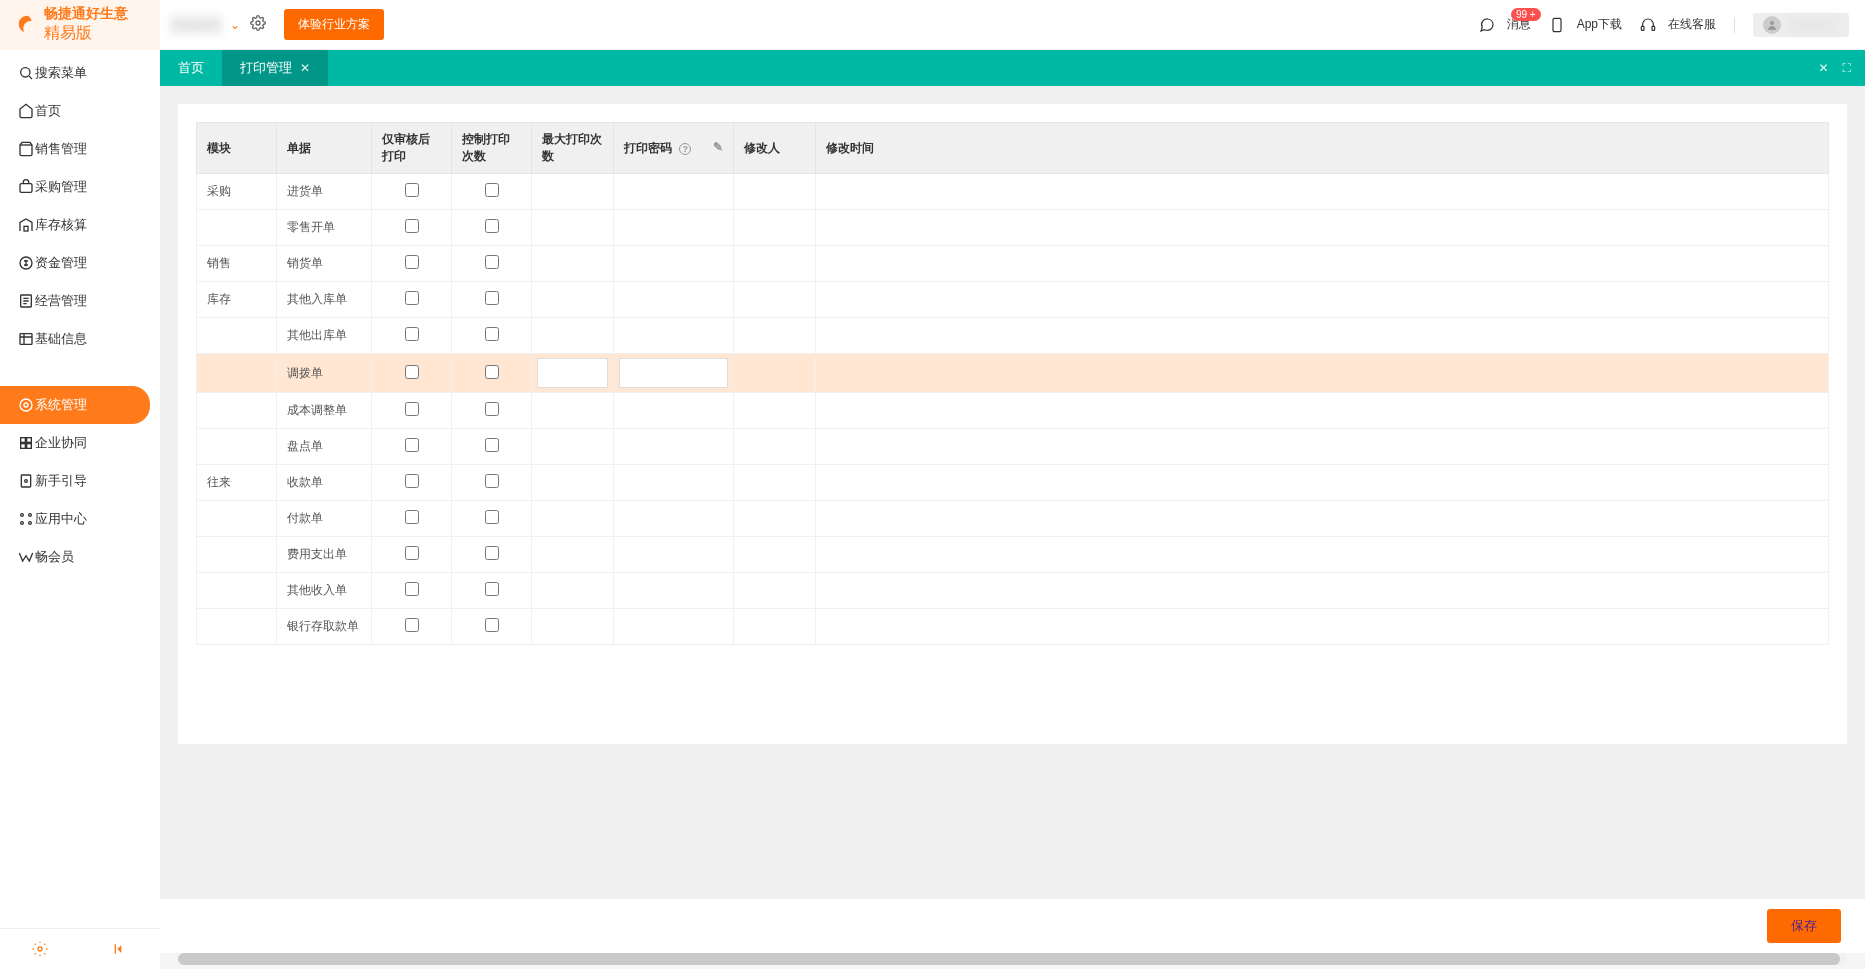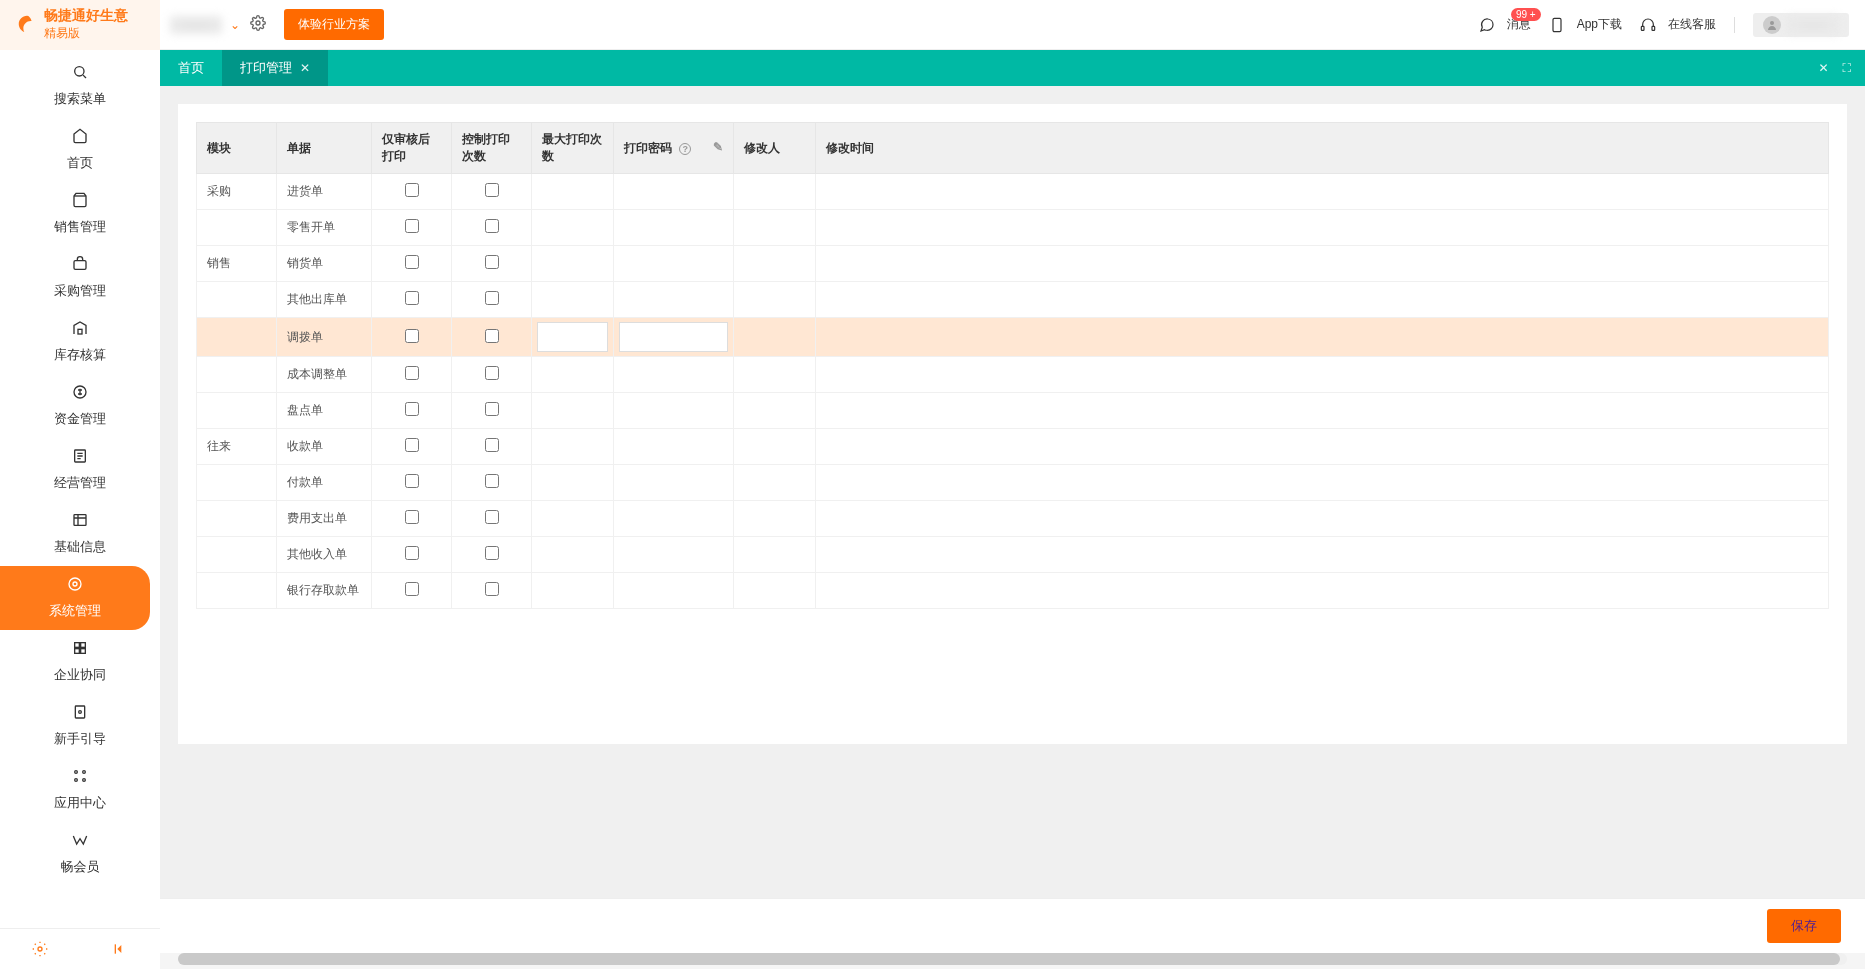--- a/index.html
+++ b/index.html
@@ -25,21 +25,21 @@
   align-items: center;
   gap: 6px;
   background: #fff5ed;
   height: 50px;
   margin: 0 -16px 0 -16px;
   padding: 0 16px;
   width: 160px;
 }
 .logo svg { flex-shrink: 0; }
 .logo-text { color: #ff7a1a; font-size: 14px; font-weight: 600; }
-.logo-sub { color: #ff7a1a; font-size: 12px; }
+.logo-sub { color: #ff7a1a; font-size: 16px; }
 .company-select {
   display: flex;
   align-items: center;
   gap: 8px;
   margin-left: 26px;
   color: #666;
   cursor: pointer;
 }
 .blur { filter: blur(4px); background: #e9e9e9; color: #ccc; padding: 2px 14px; border-radius: 3px; }
 .chev { color: #ff7a1a; }
@@ -86,32 +86,32 @@
   width: 160px;
   background: #fff;
   display: flex;
   flex-direction: column;
   flex-shrink: 0;
 }
 .nav { flex: 1; padding-top: 4px; }
 .nav-item {
   display: flex;
   align-items: center;
-  gap: 10px;
+  gap: 1px;
   padding: 10px 18px;
   font-size: 13px;
   color: #333;
   cursor: pointer;
-  flex-direction: column;
 }
 .nav-item.active {
   background: #ff7a1a;
   color: #fff;
   border-radius: 0 18px 18px 0;
   margin-right: 10px;
+  margin-top: 28px;
 }
 .nav-icon { width: 16px; height: 16px; display: inline-flex; align-items: center; justify-content: center; }
 .sidebar-footer {
   display: flex;
   border-top: 1px solid #eee;
 }
 .sf-btn {
   flex: 1;
   display: flex;
   align-items: center;
@@ -495,20 +495,30 @@
                 <td>销售</td>
                 <td>销货单</td>
                 <td style="text-align:center"><input type="checkbox" style=""></td>
                 <td style="text-align:center"><input type="checkbox" style=""></td>
                 <td></td>
                 <td></td>
                 <td></td>
                 <td></td>
               </tr>
               <tr>
+                <td>库存</td>
+                <td>其他入库单</td>
+                <td style="text-align:center"><input type="checkbox" style=""></td>
+                <td style="text-align:center"><input type="checkbox" style=""></td>
+                <td></td>
+                <td></td>
+                <td></td>
+                <td></td>
+              </tr>
+              <tr>
                 <td></td>
                 <td>其他出库单</td>
                 <td style="text-align:center"><input type="checkbox" style=""></td>
                 <td style="text-align:center"><input type="checkbox" style=""></td>
                 <td></td>
                 <td></td>
                 <td></td>
                 <td></td>
               </tr>
               <tr class="highlight">

